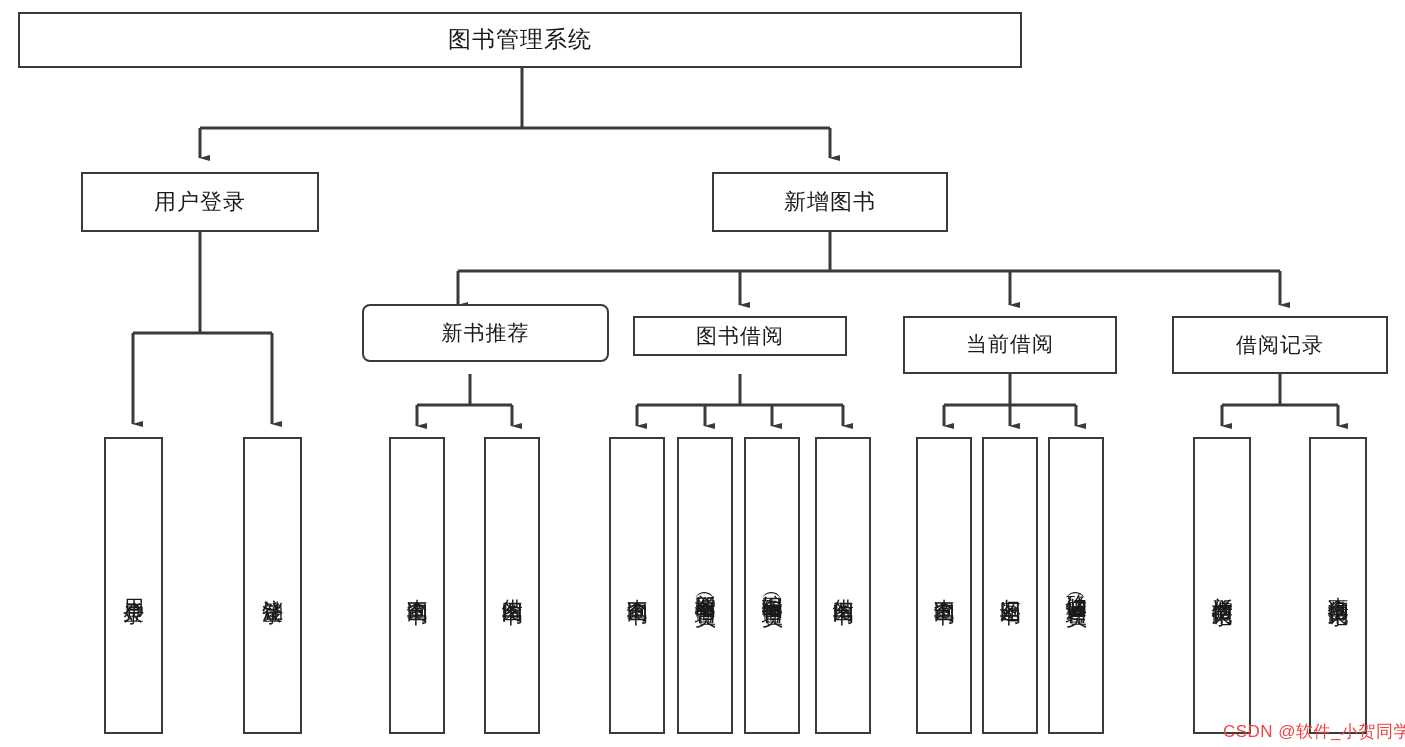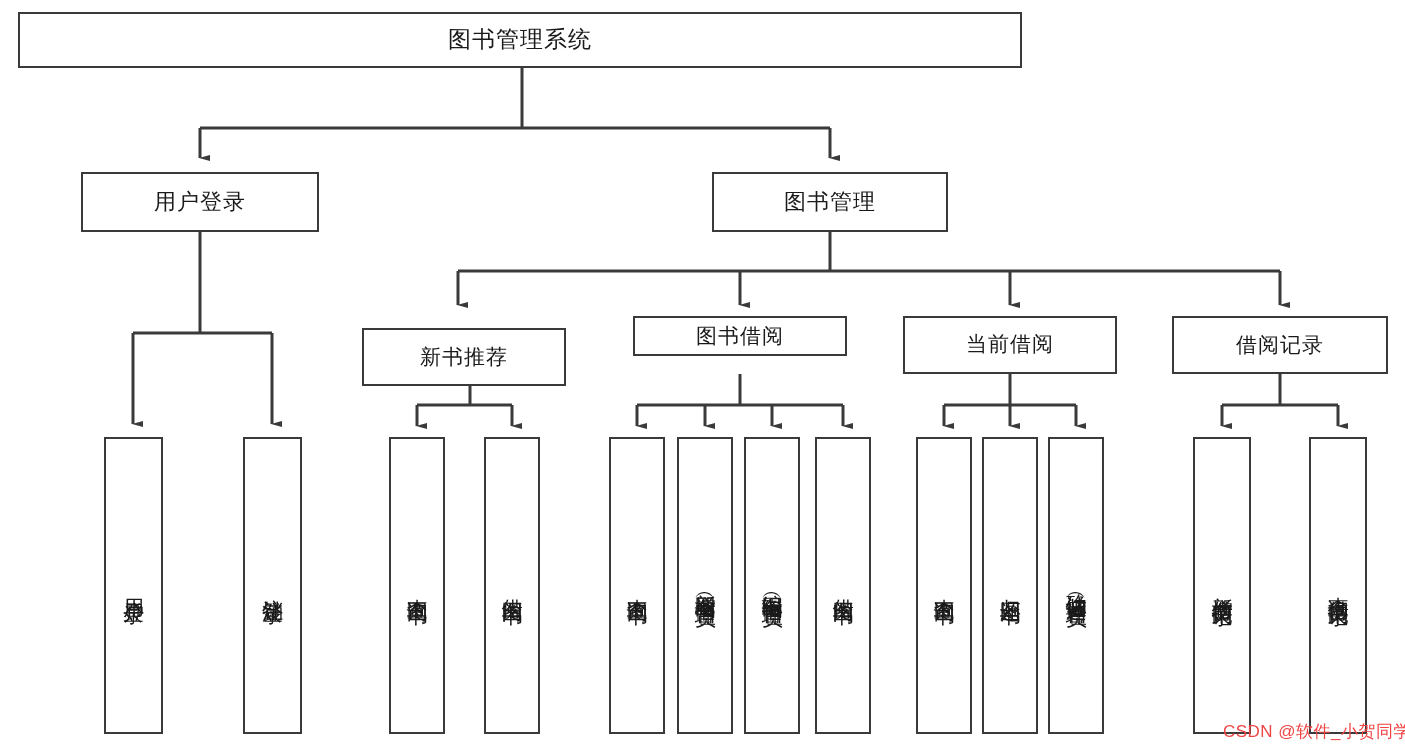--- a/index.html
+++ b/index.html
@@ -133,24 +133,24 @@
   </svg>
 
   <div class="node root" style="left:18px; top:12px; width:1004px; height:56px;">
     <span class="htext">图书管理系统</span>
   </div>
 
   <div class="node level1" style="left:81px; top:172px; width:238px; height:60px;">
     <span class="htext">用户登录</span>
   </div>
   <div class="node level1" style="left:712px; top:172px; width:236px; height:60px;">
-    <span class="htext">图书管理</span>
-  </div>
-
-  <div class="node level2" style="left:362px; top:328px; width:204px; height:58px;">
+    <span class="htext">新增图书</span>
+  </div>
+
+  <div class="node level2" style="left:362px; top:304px; width:247px; height:58px;border-radius:8px;">
     <span class="htext">新书推荐</span>
   </div>
   <div class="node level2" style="left:633px; top:316px; width:214px; height:40px;">
     <span class="htext">图书借阅</span>
   </div>
   <div class="node level2" style="left:903px; top:316px; width:214px; height:58px;font-family:Liberation Serif, serif;">
     <span class="htext">当前借阅</span>
   </div>
   <div class="node level2" style="left:1172px; top:316px; width:216px; height:58px;">
     <span class="htext">借阅记录</span>

